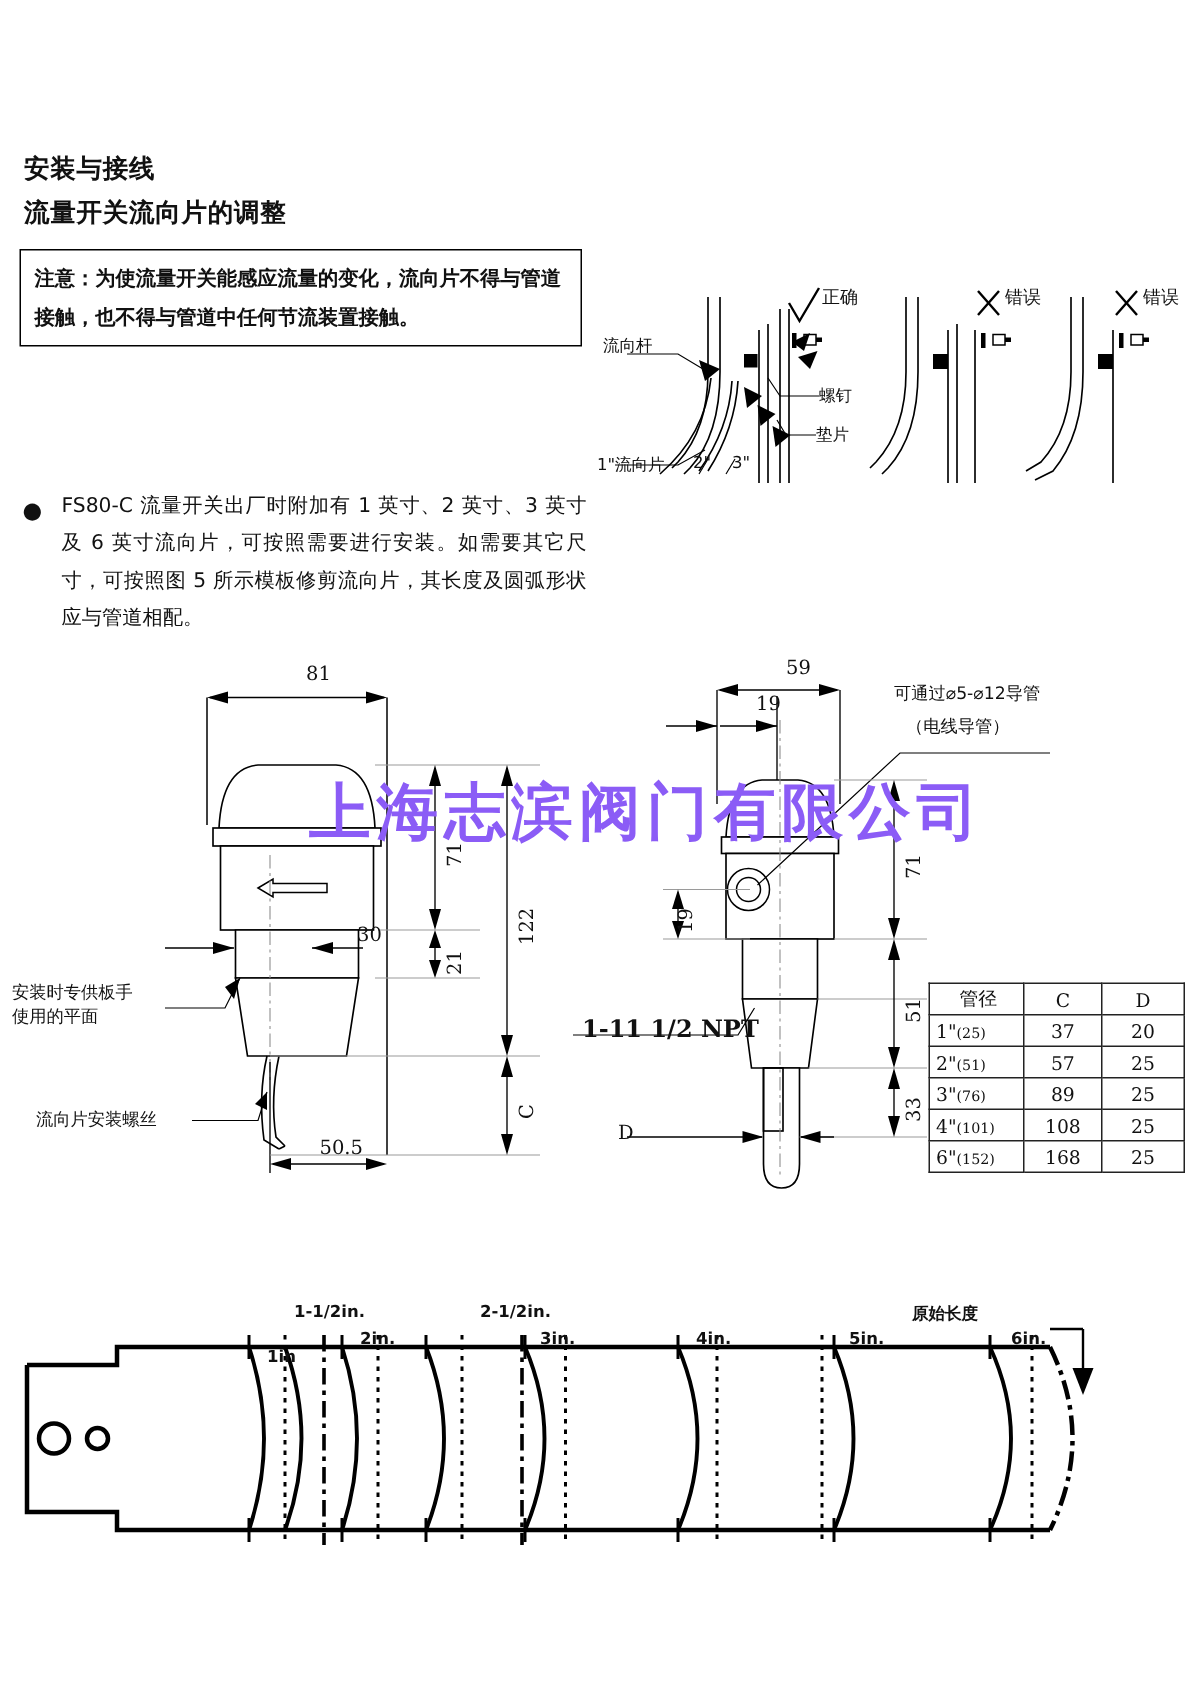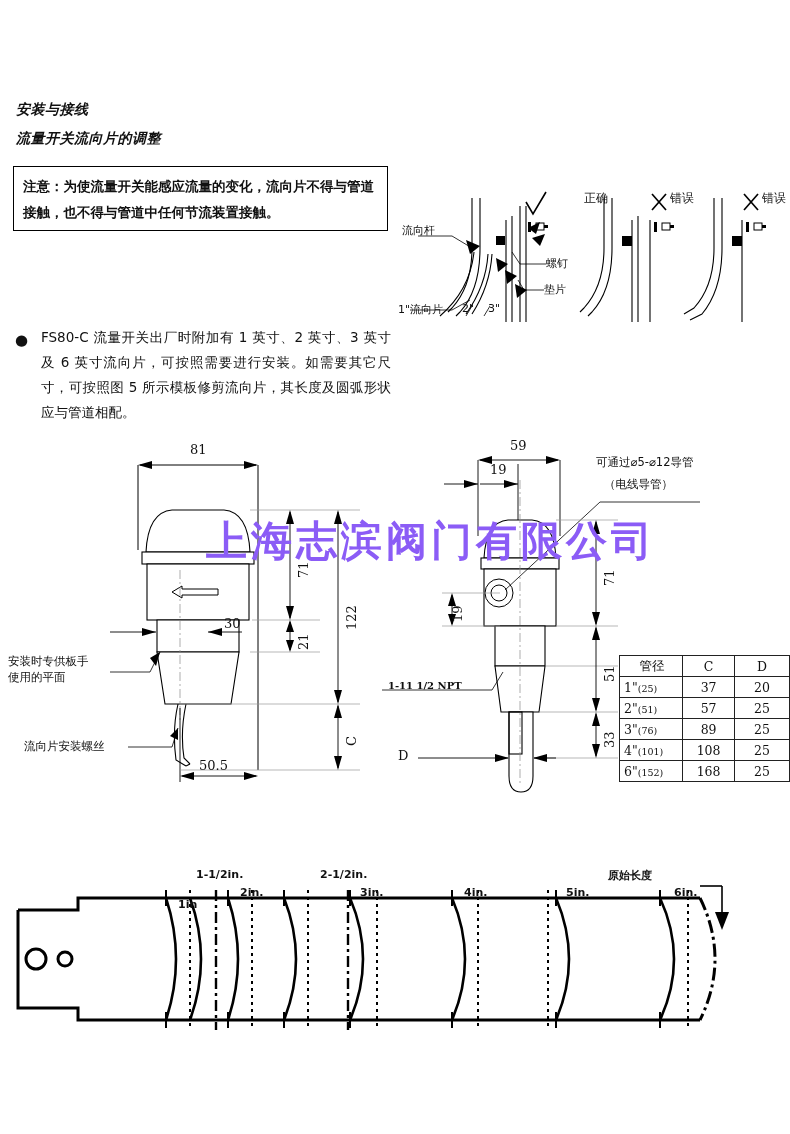--- a/index.html
+++ b/index.html
@@ -4,38 +4,38 @@
 <style>
   html,body{margin:0;padding:0;background:#fff;}
   body{
     width:790px;height:1134px;position:relative;overflow:hidden;
     font-family:"DejaVu Sans","Liberation Sans",sans-serif;
     color:#111;
   }
   .page{position:absolute;left:0;top:0;width:790px;height:1134px;}
 
   
-  .hdr{position:absolute;font-weight:bold;font-size:14px;letter-spacing:.5px;font-style:italic;}
+  .hdr{position:absolute;font-weight:bold;font-size:17px;letter-spacing:.5px;}
   .note-box{
     position:absolute;border:1.4px solid #000;box-sizing:border-box;
     font-weight:bold;font-size:13.5px;line-height:26px;padding:6px 8px 6px 9px;
   }
   .para{position:absolute;font-size:13.5px;line-height:25px;}
   .bullet{position:absolute;font-size:15px;line-height:1;}
   .rcol{position:absolute;font-weight:bold;font-size:13.5px;line-height:28px;}
 
   .caption{position:absolute;font-size:12.5px;text-align:center;width:100%;left:0;}
 
   
   .fig3{position:absolute;left:400px;top:190px;width:390px;height:160px;}
   .f3lab{position:absolute;font-size:11px;white-space:nowrap;}
 
   
   .fig4{position:absolute;left:0px;top:440px;width:790px;height:370px;}
-  .dim{position:absolute;font-size:13px;font-family:"DejaVu Serif","Liberation Serif",serif;}
+  .dim{position:absolute;font-size:13px;font-family:"DejaVu Serif","Liberation Serif",serif;margin-left:14px;}
   .dimv{position:absolute;font-size:13px;font-family:"DejaVu Serif","Liberation Serif",serif;
         transform:rotate(-90deg);transform-origin:left top;white-space:nowrap;}
   .lab4{position:absolute;font-size:11.5px;line-height:16px;white-space:nowrap;}
 
   
   .dimtable{position:absolute;left:619px;top:655px;border-collapse:collapse;
             font-family:"DejaVu Serif","Liberation Serif",serif;}
   .dimtable td{border:1px solid #222;text-align:center;font-size:12.5px;
                height:20px;padding:0 2px;}
   .dimtable td.c0{width:58px;text-align:left;padding-left:4px;}
@@ -153,21 +153,21 @@
           <line x1="358" y1="4" x2="344" y2="20"></line>
       </g>
     </svg>
 
     <div class="f3lab" style="left:2px;top:33px;">流向杆</div>
     <div class="f3lab" style="left:-2px;top:112px;">1"流向片</div>
     <div class="f3lab" style="left:62px;top:112px;">2"</div>
     <div class="f3lab" style="left:88px;top:112px;">3"</div>
     <div class="f3lab" style="left:146px;top:66px;">螺钉</div>
     <div class="f3lab" style="left:144px;top:92px;">垫片</div>
-    <div class="f3lab" style="left:148px;top:0px;font-size:12px;margin-left:36px;">正确</div>
+    <div class="f3lab" style="left:148px;top:0px;font-size:12px;">正确</div>
     <div class="f3lab" style="left:270px;top:0px;font-size:12px;">错误</div>
     <div class="f3lab" style="left:362px;top:0px;font-size:12px;">错误</div>
   </div>
 
 
   <div class="fig4">
     <svg width="790" height="370" viewBox="0 0 790 370">
 
       <g stroke="#000" fill="none" stroke-width="1">
 
@@ -387,21 +387,21 @@
     <div class="dim" style="left:510px;top:-2px;">59</div>
     <div class="dim" style="left:490px;top:22px;">19</div>
     <div class="dimv" style="left:450px;top:182px;">19</div>
     <div class="dimv" style="left:602px;top:146px;">71</div>
     <div class="dimv" style="left:602px;top:242px;">51</div>
     <div class="dimv" style="left:602px;top:308px;">33</div>
     <div class="dim" style="left:398px;top:308px;">D</div>
 
     <div class="lab4" style="left:596px;top:14px;">可通过⌀5-⌀12导管</div>
     <div class="lab4" style="left:604px;top:36px;">（电线导管）</div>
-    <div class="lab4" style="left:388px;top:238px;font-family:'DejaVu Serif','Liberation Serif',serif;font-weight:bold;font-size:10px;text-align:center;">1-11 1/2 NPT</div>
+    <div class="lab4" style="left:388px;top:238px;font-family:'DejaVu Serif','Liberation Serif',serif;font-weight:bold;font-size:16px;text-align:center;">1-11 1/2 NPT</div>
   </div>
 
   <table class="dimtable">
     <tbody>
       <tr class="hd">
         <td class="c0" style="text-align:center;">管径</td>
         <td class="c1">C</td>
         <td class="c2">D</td>
       </tr>
       <tr>

